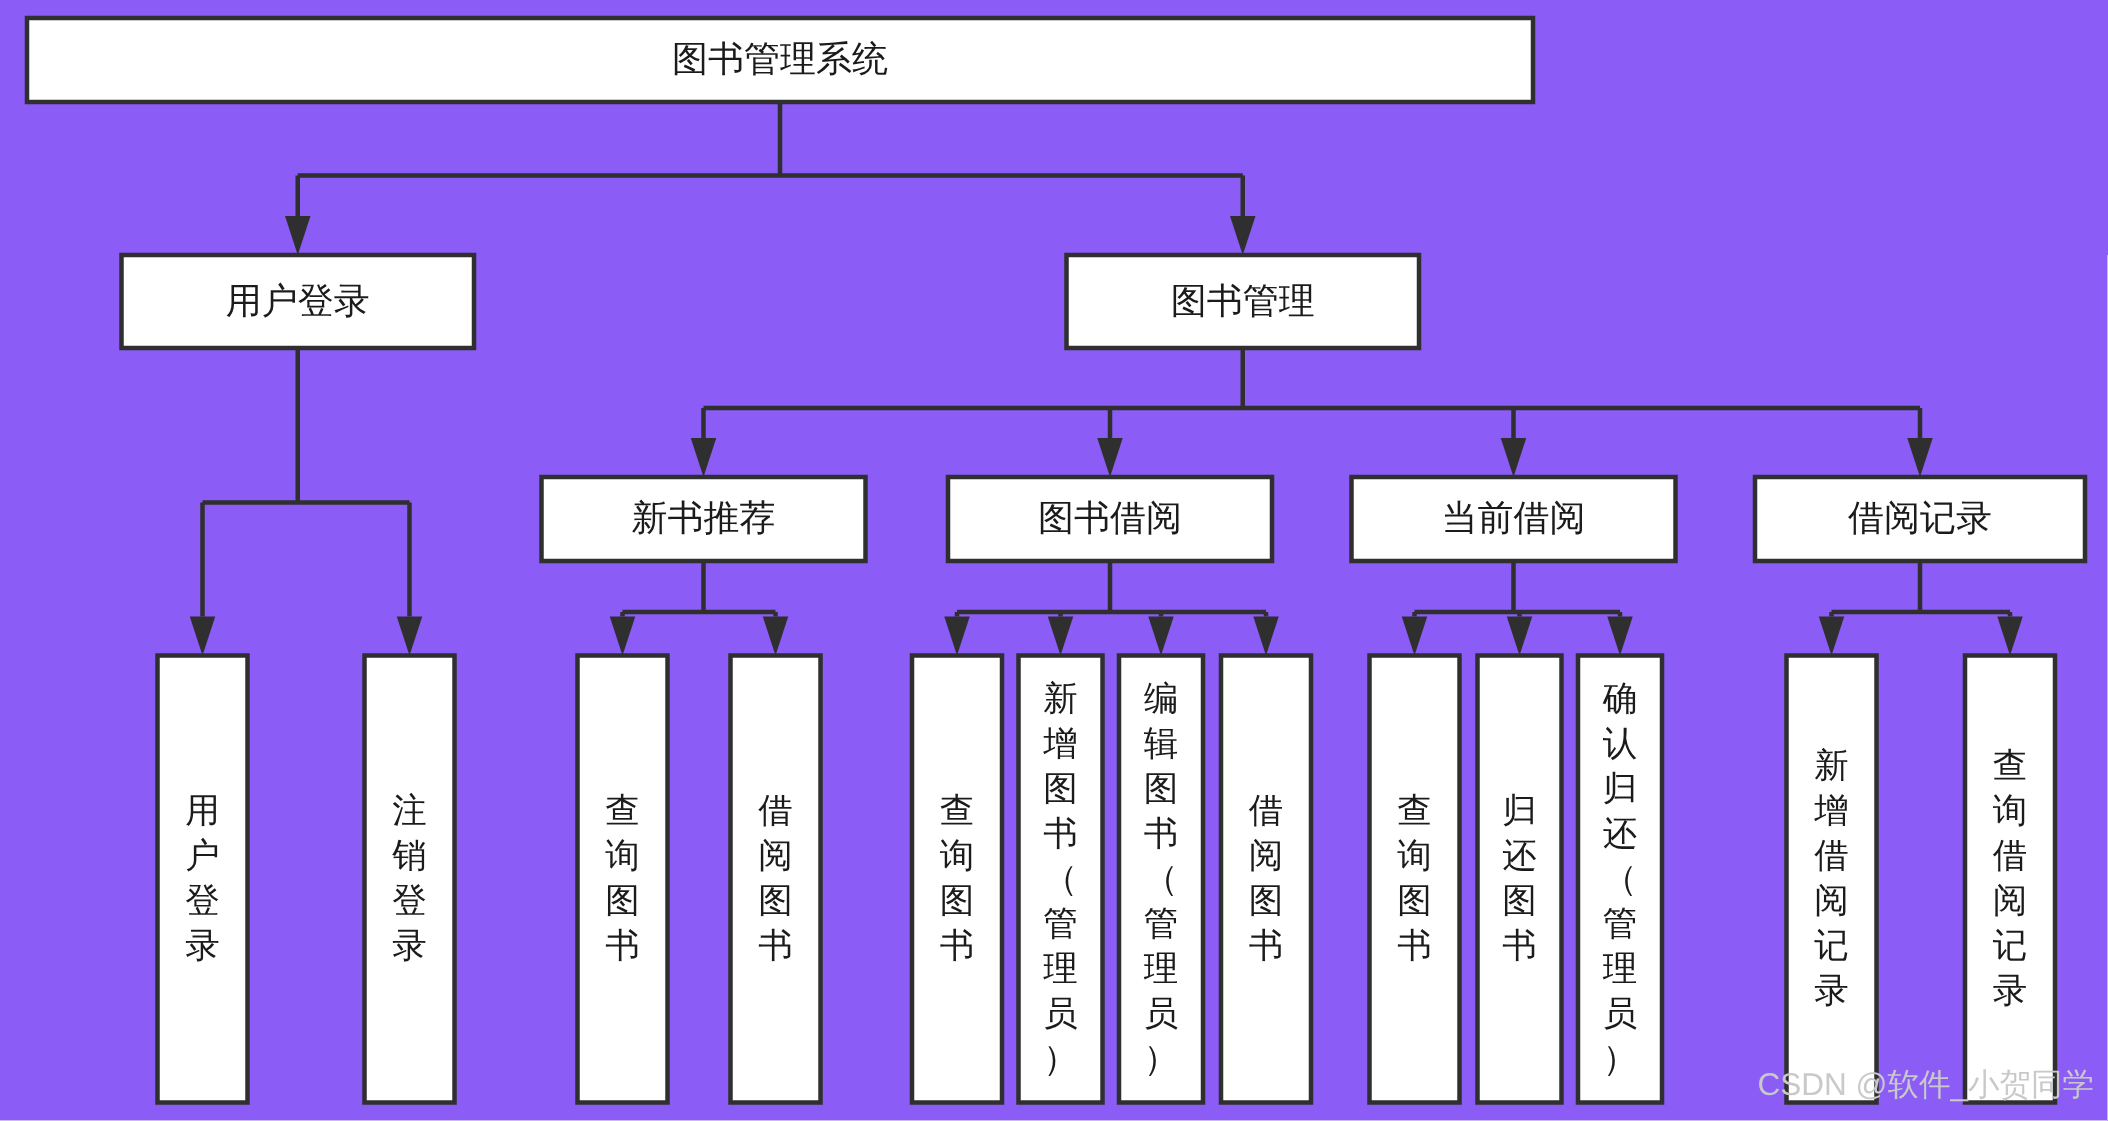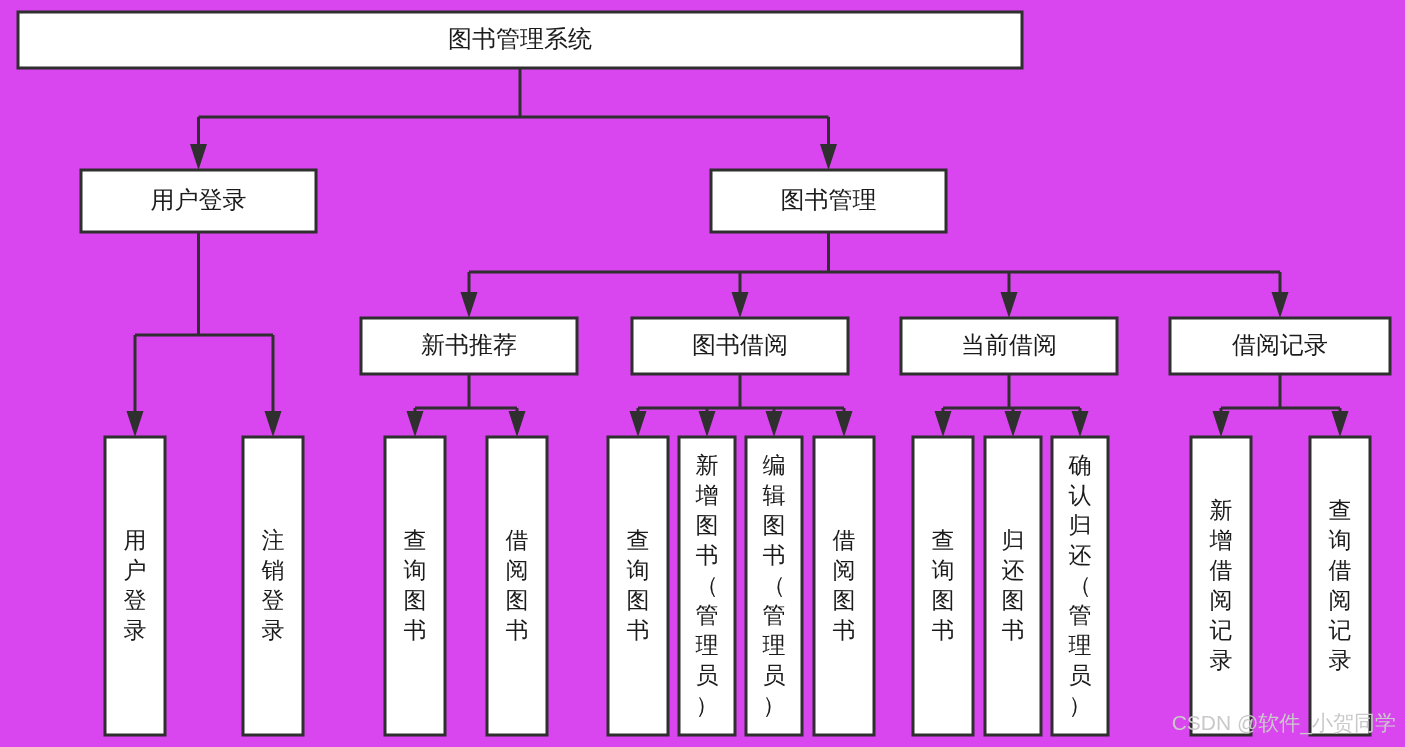--- a/index.html
+++ b/index.html
@@ -8,21 +8,21 @@
     padding: 0;
     background: #ffffff;
   }
   body {
     font-family: "Liberation Sans", "DejaVu Sans", sans-serif;
   }
   #diagram-root {
     position: relative;
     width: 1405px;
     height: 747px;
-    background: #d946ef;
+    background: #8b5cf6;
     overflow: hidden;
   }
   svg#tree-svg {
     position: absolute;
     left: 0;
     top: 0;
     width: 1405px;
     height: 747px;
     display: block;
   }

